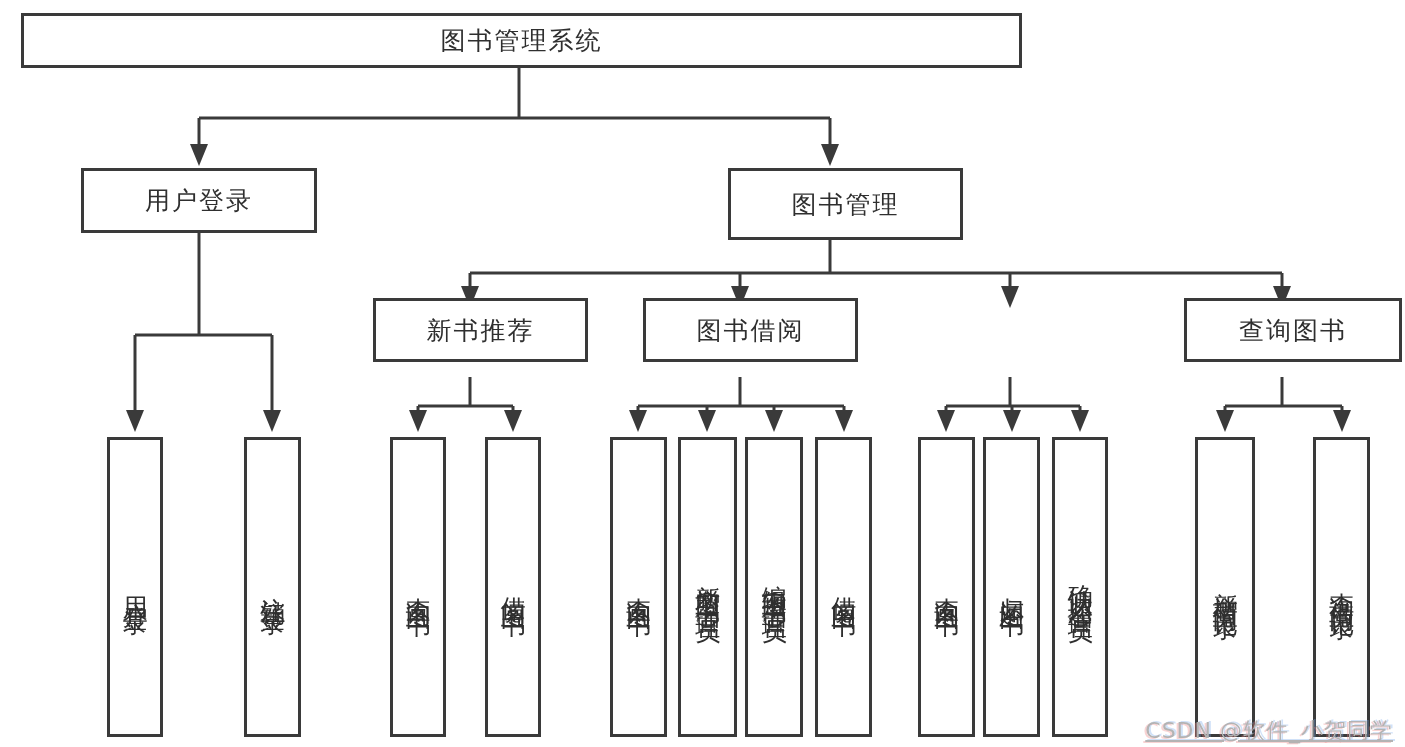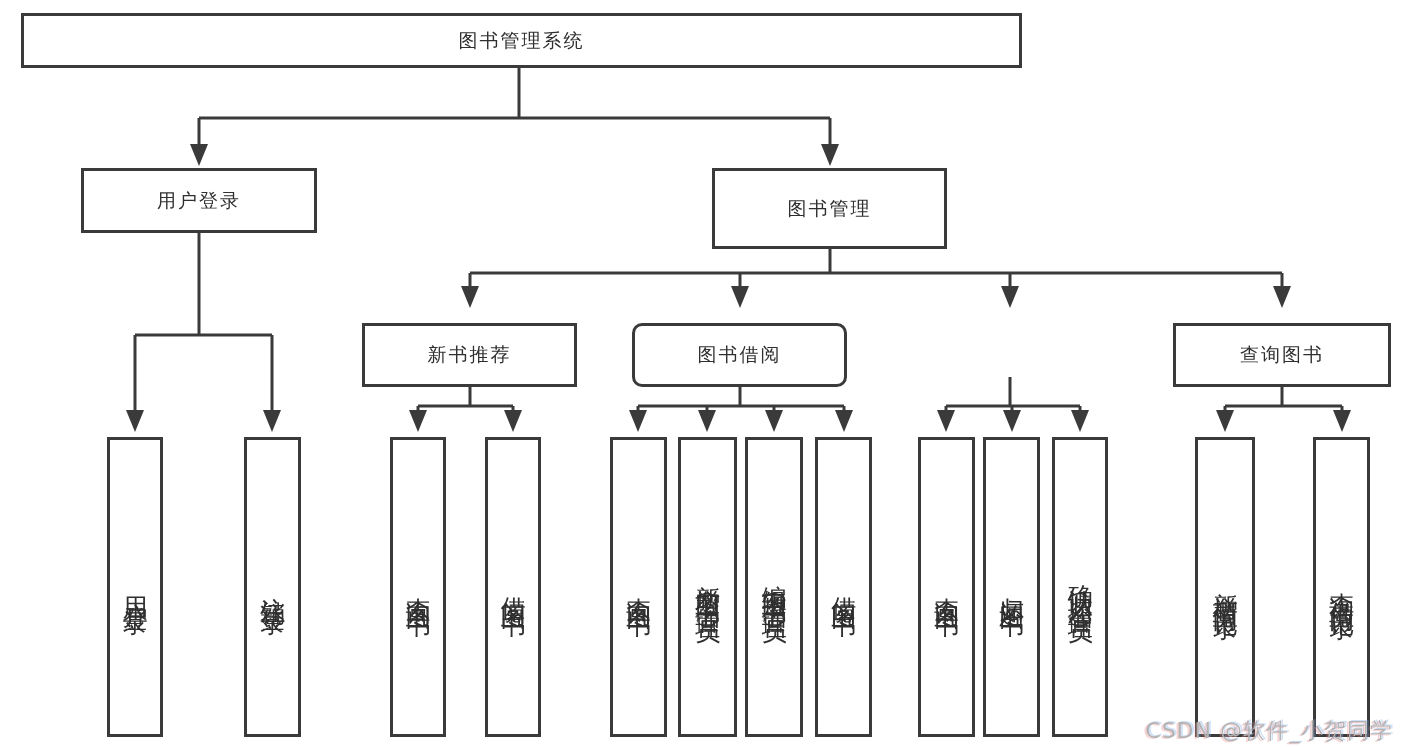--- a/index.html
+++ b/index.html
@@ -24,37 +24,37 @@
     position:absolute;
     box-sizing:border-box;
     border:3px solid var(--line);
     background:#ffffff;
     display:flex;
     align-items:center;
     justify-content:center;
     color:var(--text);
   }
   .h-box{
-    font-size:19px;
+    font-size:25px;
     letter-spacing:2px;
     white-space:nowrap;
   }
   .v-box{
     writing-mode:vertical-rl;
     text-orientation:mixed;
     font-size:25px;
     letter-spacing:5px;
     line-height:1.1;
   }
   .root-box   {left:21px;  top:13px;  width:1001px; height:55px;}
   .lvl2-a     {left:81px;  top:168px; width:236px;  height:65px;}
-  .lvl2-b     {left:712px; top:168px; width:235px;  height:81px;}
-  .lvl3       {top:323px;  height:64px;}
+  .lvl2-b     {left:728px; top:168px; width:235px;  height:72px;}
+  .lvl3       {top:298px;  height:64px;margin-left:11px;}
   .lvl3-a     {left:362px;  width:215px;}
-  .lvl3-b     {left:632px;  width:215px;border-radius:10px;}
+  .lvl3-b     {left:632px;  width:215px;}
   .lvl3-c     {left:903px;  width:214px;}
   .lvl3-d     {left:1173px; width:218px;}
   .leaf       {top:437px; height:300px;}
   .leaf-1a{left:107px;  width:56px;}
   .leaf-1b{left:244px;  width:57px;}
   .leaf-2a{left:390px;  width:56px;}
   .leaf-2b{left:485px;  width:56px;}
   .leaf-3a{left:610px;  width:57px;}
   .leaf-3b{left:678px;  width:59px;}
   .leaf-3c{left:745px;  width:58px;}
@@ -66,20 +66,21 @@
   .leaf-5b{left:1313px; width:57px;}
   .watermark{
     position:absolute;
     right:12px;
     top:716px;
     font-size:22px;
     letter-spacing:1px;
     color:#b3b3b3;
     text-shadow:-2px 1px 0 rgba(235,130,130,0.35), 2px -1px 0 rgba(120,170,235,0.35);
     white-space:nowrap;
+    text-decoration:underline;
   }
   .cline{stroke:var(--line);stroke-width:3;fill:none;}
   .ahead{fill:var(--line);stroke:none;}
 </style>
 </head>
 <body>
 
 <div id="canvas">
 
   <svg id="connectors" viewBox="0 0 1405 747" xmlns="http://www.w3.org/2000/svg">

